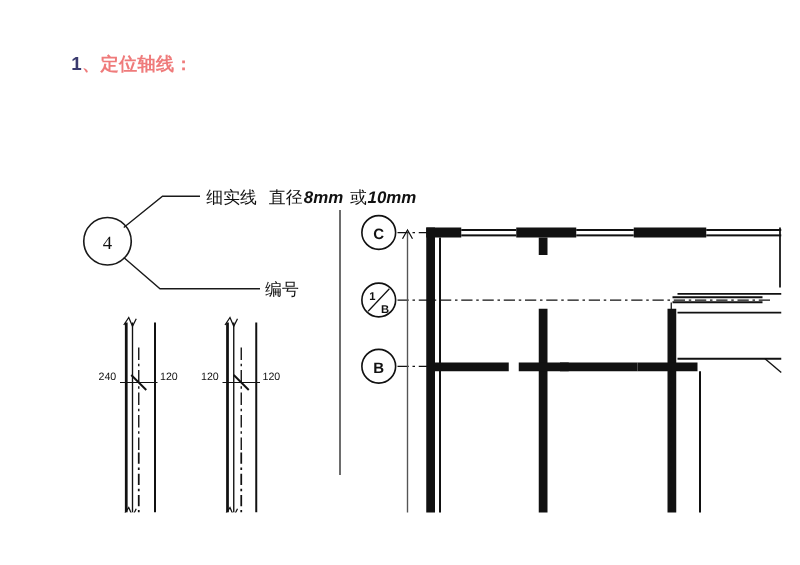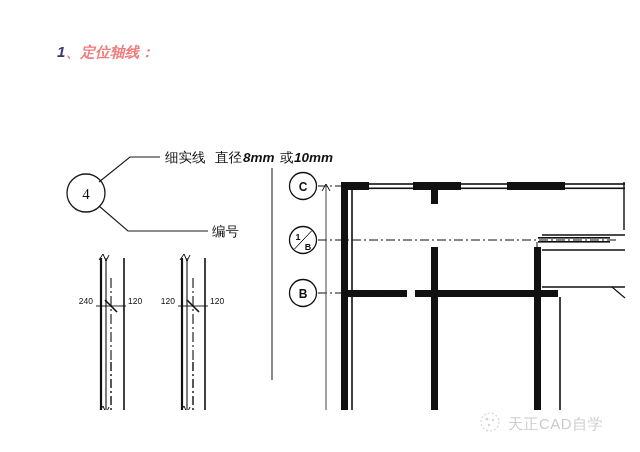--- a/index.html
+++ b/index.html
@@ -15,21 +15,20 @@
     overflow: hidden;
     font-family: "Liberation Serif", "DejaVu Serif", serif;
   }
 
   
   #text-block {
     position: absolute;
     left: 57px;
     top: 42px;
     width: 520px;
-    font-style: italic;
   }
   #heading {
     font-size: 14.5px;
     font-weight: bold;
     color: #ef7b7b;
     letter-spacing: 0.3px;
     line-height: 20px;
     white-space: nowrap;
   }
   #heading .num {
@@ -243,25 +242,14 @@
         <text x="532" y="383" text-anchor="middle" font-family="Liberation Sans, sans-serif" font-size="9" fill="#111111">1</text>
         <text x="542" y="393" text-anchor="middle" font-family="Liberation Sans, sans-serif" font-size="9" fill="#111111">2</text>
 
         <circle cx="566" cy="383" r="13.5" fill="#ffffff" stroke="#111111" stroke-width="1.3"></circle>
         <text x="566" y="388" text-anchor="middle" font-family="Liberation Sans, sans-serif" font-size="12" font-weight="bold" fill="#111111">3</text>
       </g>
 
     </svg>
   </div>
 
-  <div id="watermark">
-    <span>
-      <svg width="24" height="24" viewBox="0 0 24 24" xmlns="http://www.w3.org/2000/svg">
-        <circle cx="12" cy="12" r="9" fill="none" stroke="#777777" stroke-width="1.2" stroke-dasharray="2,2"></circle>
-        <circle cx="9" cy="9" r="1.6" fill="#777777"></circle>
-        <circle cx="15" cy="10" r="1.2" fill="#777777"></circle>
-        <circle cx="11" cy="15" r="1.2" fill="#777777"></circle>
-      </svg>
-    </span>
-    <span class="wm-text">天正CAD自学</span>
-  </div>
 
 </div>
 
 </body></html>

